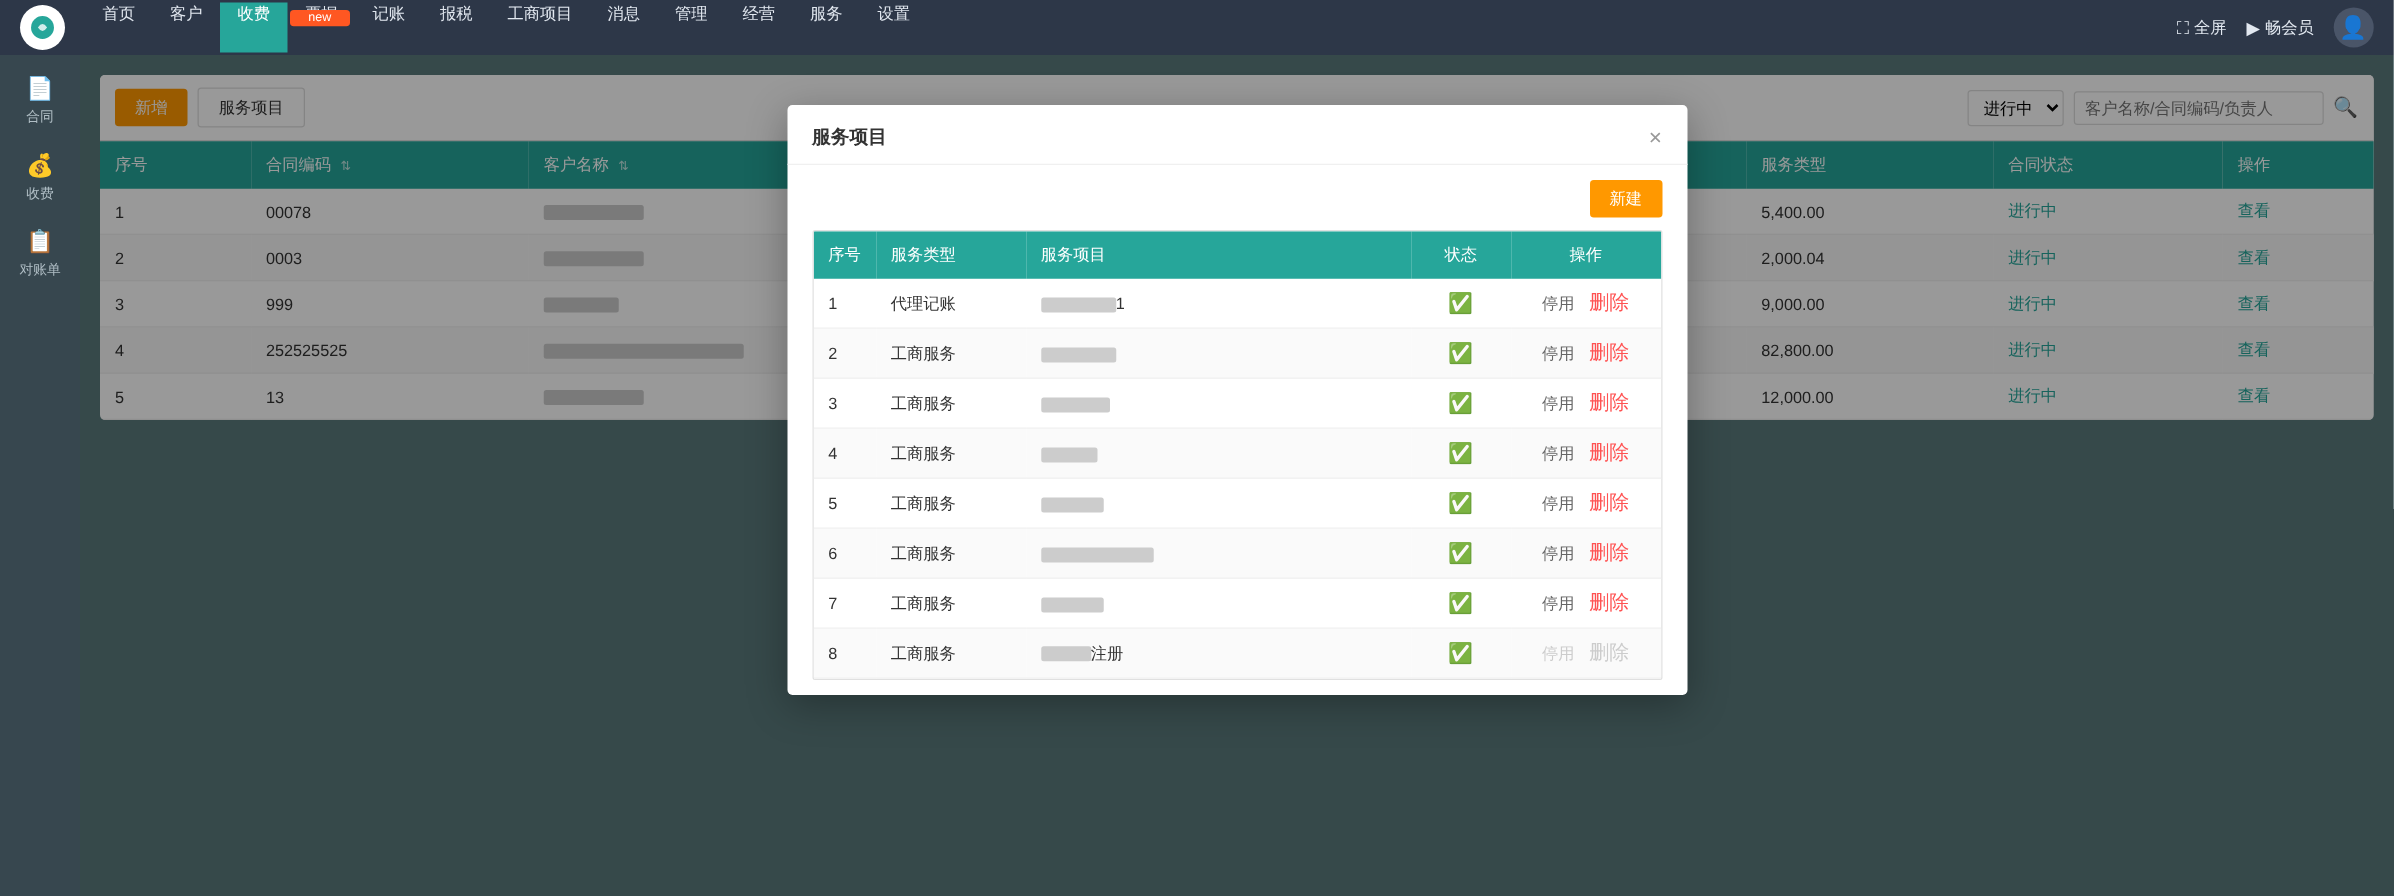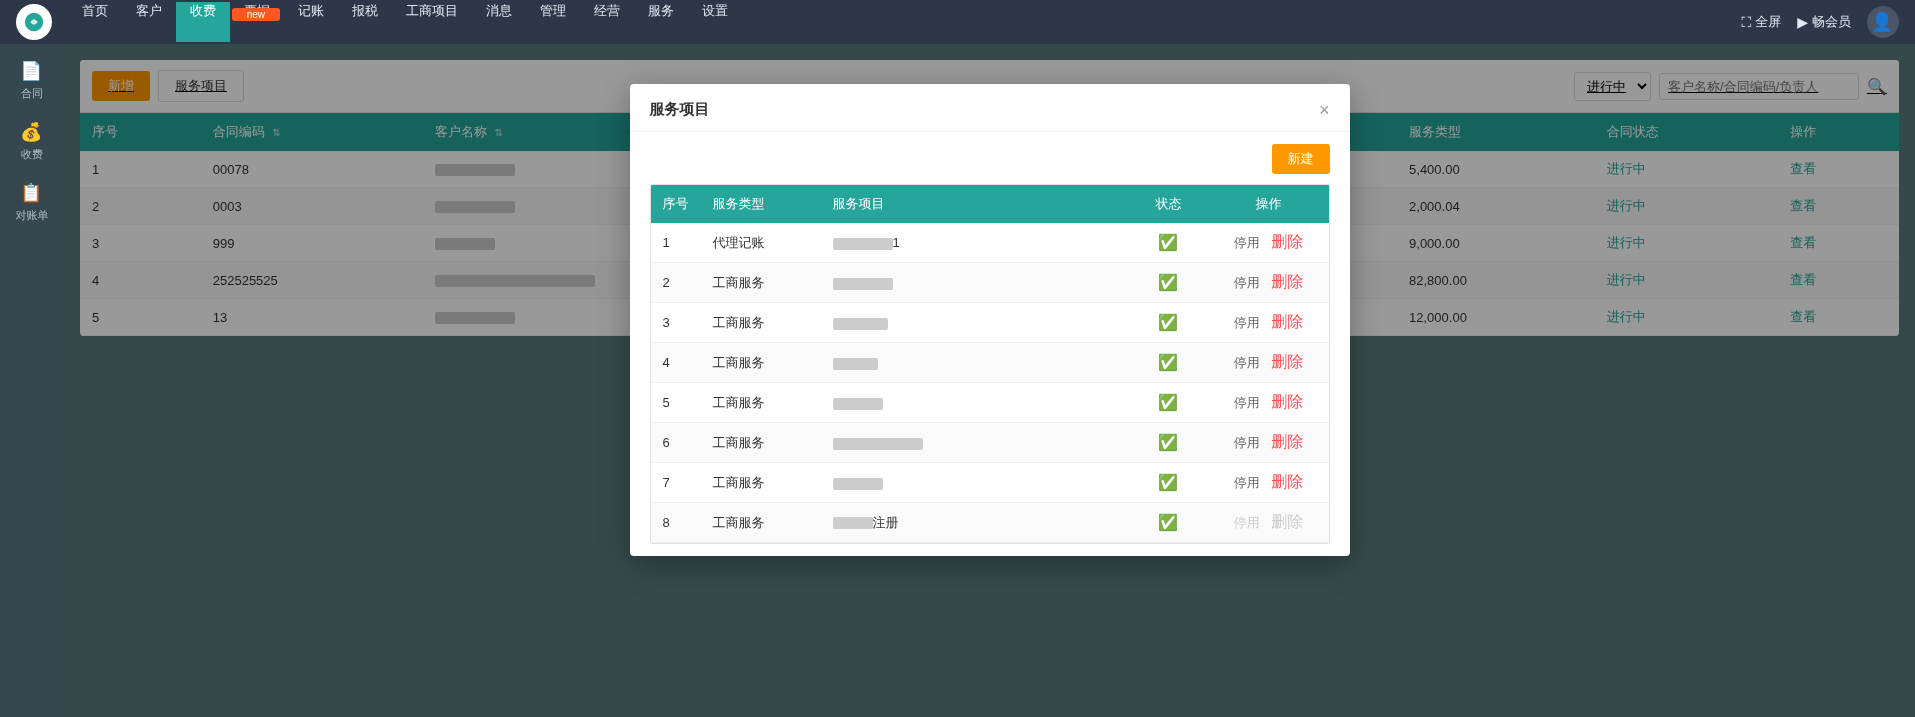--- a/index.html
+++ b/index.html
@@ -119,21 +119,20 @@
     }
 
     
     .toolbar {
       display: flex;
       align-items: center;
       gap: 8px;
       padding: 10px 12px;
       background: #fff;
       border-bottom: 1px solid #e0e0e0;
-      text-decoration: underline;
     }
     .btn-new-orange {
       background: #ff9800;
       color: #fff;
       border: none;
       padding: 6px 16px;
       border-radius: 3px;
       cursor: pointer;
       font-size: 13px;
     }

